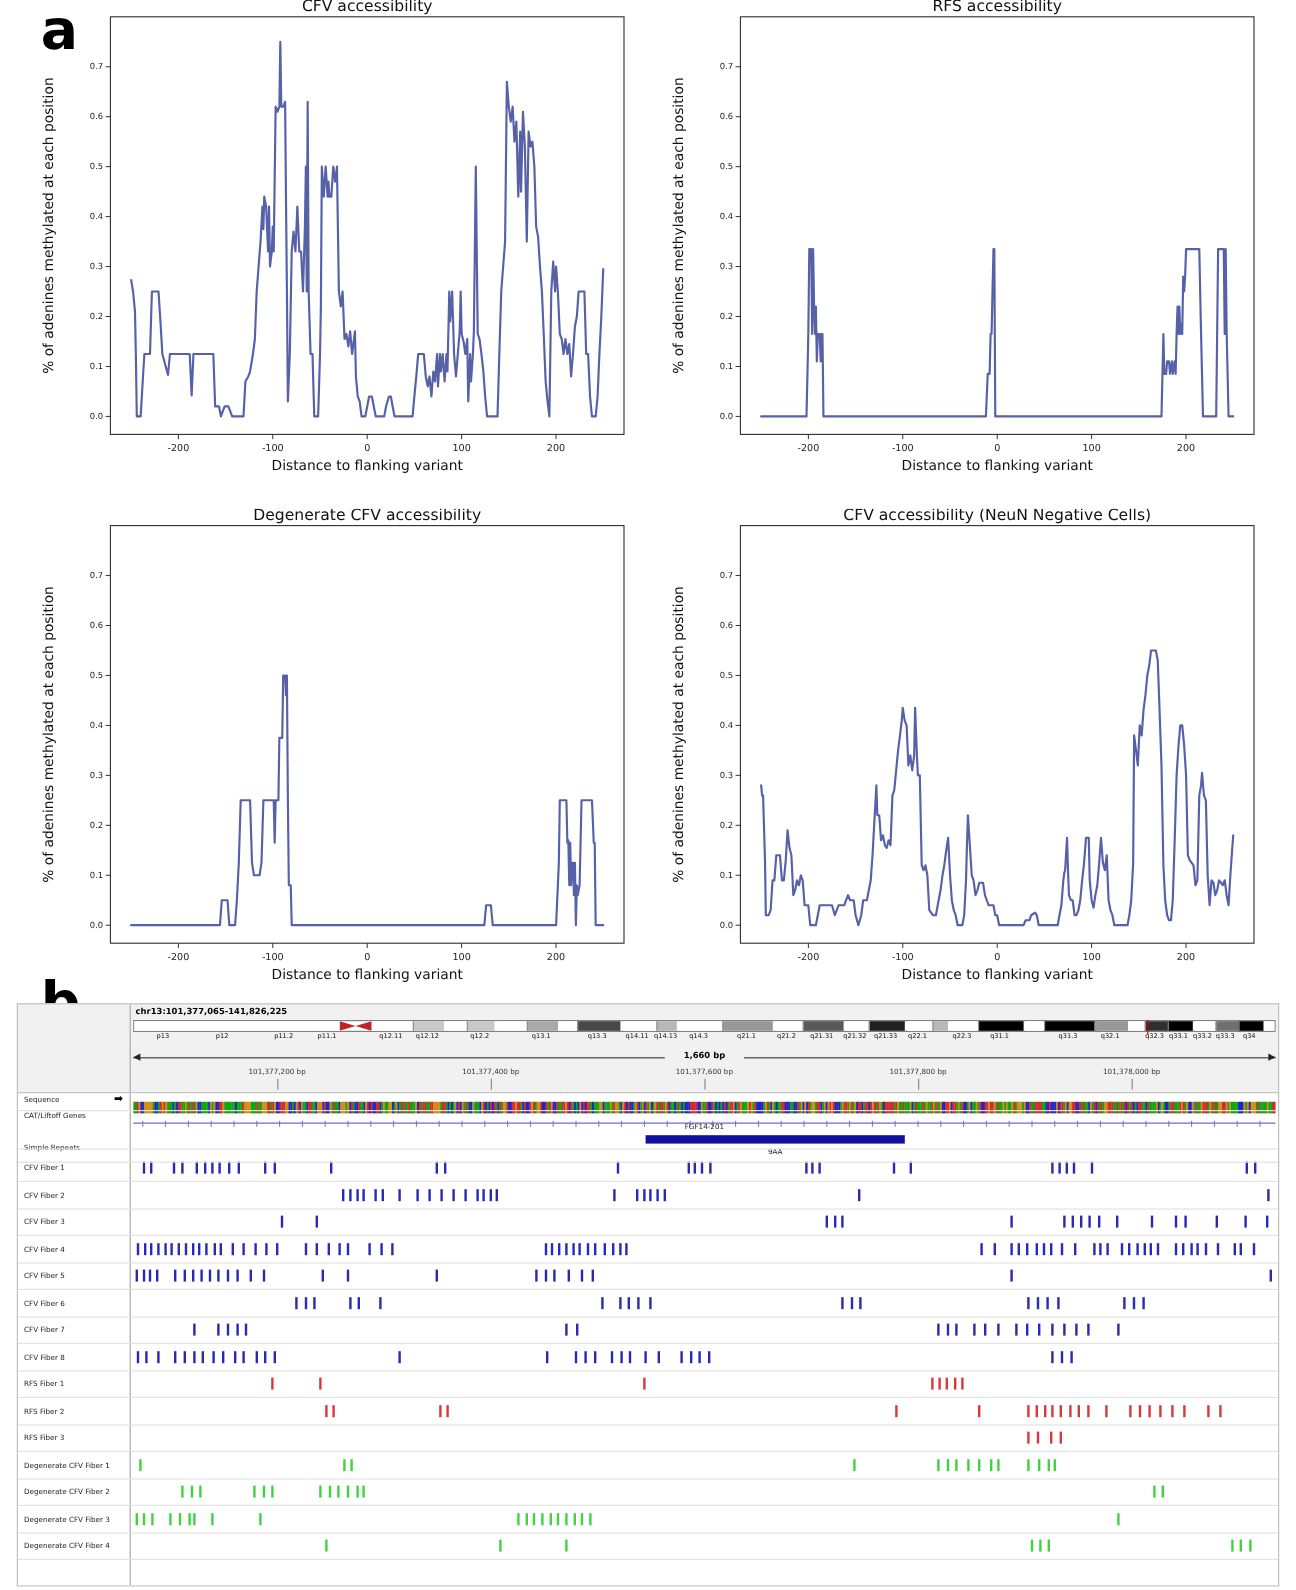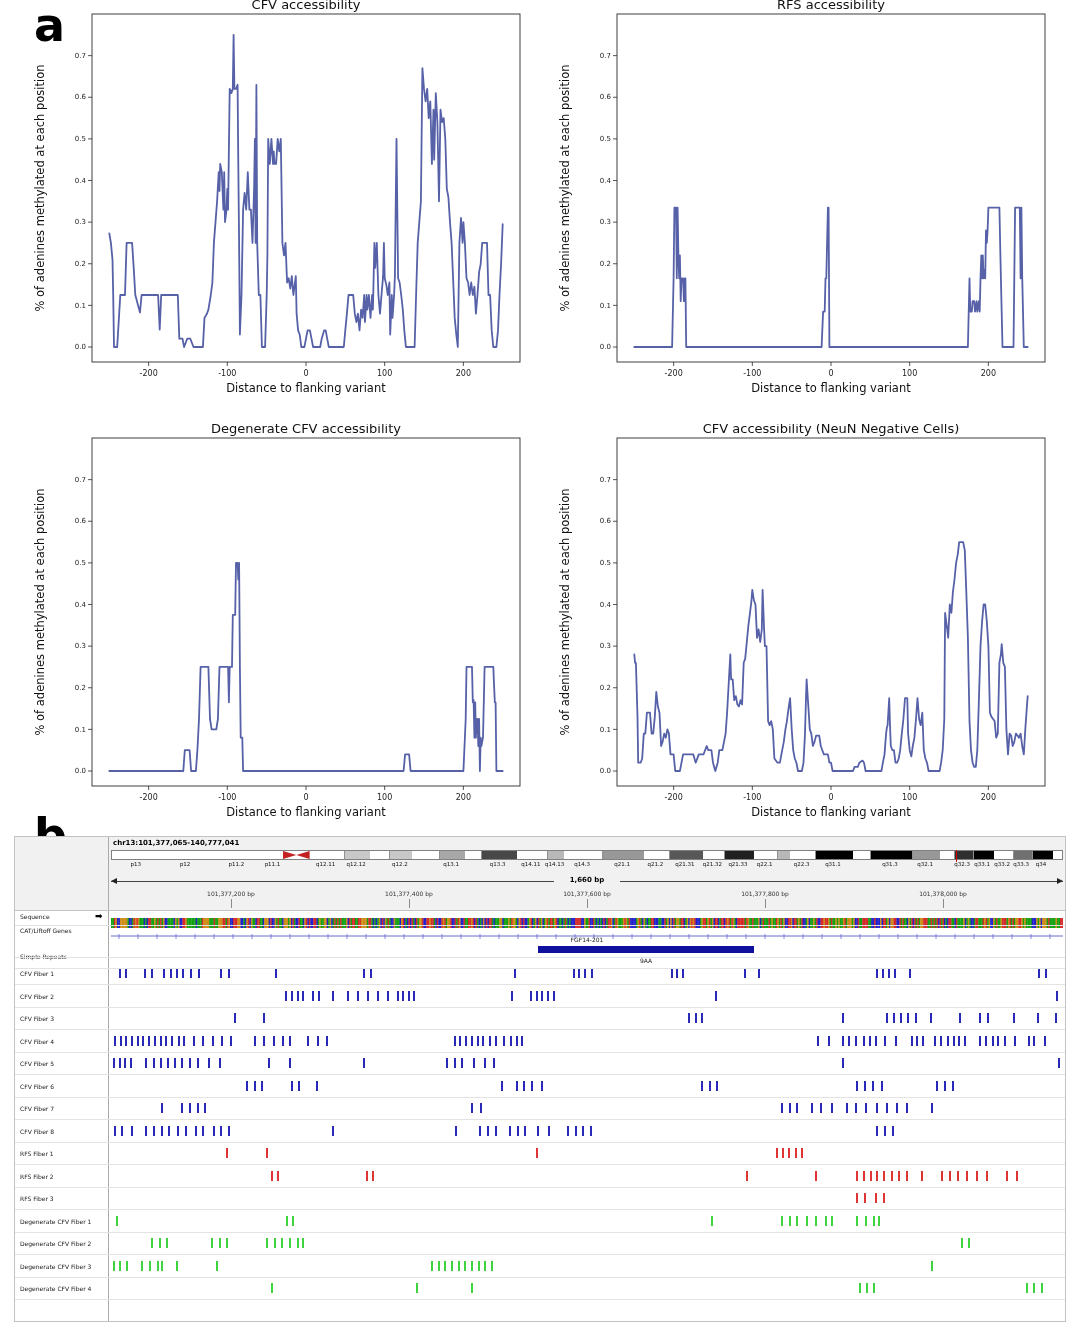--- a/index.html
+++ b/index.html
@@ -170,21 +170,21 @@
         <text x="278" y="9" font-size="13" text-anchor="middle" fill="#111" font-family="DejaVu Sans, Liberation Sans, sans-serif">CFV accessibility (NeuN Negative Cells)</text>
         <text x="278" y="392" font-size="11.5" text-anchor="middle" fill="#111" font-family="DejaVu Sans, Liberation Sans, sans-serif">Distance to flanking variant</text>
         <text x="16" y="188" font-size="11.5" text-anchor="middle" fill="#111" transform="rotate(-90 16 188)" font-family="DejaVu Sans, Liberation Sans, sans-serif">% of adenines methylated at each position</text>
         <polyline points="81.3,230.5 82.1,238.8 82.9,238.8 84.5,292.9 85.2,338.7 87.6,338.7 89.2,334.5 90.8,309.6 92.3,309.6 93.9,288.7 97.0,288.7 98.6,309.6 100.2,309.6 101.8,292.9 103.3,267.9 104.9,282.5 106.5,288.7 108.1,322.0 109.6,317.9 111.2,309.6 112.8,313.7 114.4,305.4 115.9,309.6 117.5,330.4 120.6,330.4 122.2,347.0 126.9,347.0 128.5,338.7 130.1,330.4 140.3,330.4 142.7,338.7 145.8,330.4 150.5,330.4 152.1,326.2 153.7,322.0 155.3,326.2 158.4,326.2 160.0,338.7 162.3,347.0 164.7,338.7 166.3,326.2 169.4,326.2 171.0,317.9 172.6,309.6 174.1,288.7 175.7,259.6 177.3,230.5 178.1,255.4 179.7,255.4 181.2,276.2 182.8,272.1 184.4,280.4 185.9,282.5 187.5,276.2 189.1,280.4 190.7,238.8 192.2,234.6 193.8,218.0 195.4,201.3 197.0,188.8 198.5,176.3 199.3,165.9 200.9,176.3 202.5,180.5 204.0,213.8 205.6,205.5 207.2,218.0 208.8,205.5 209.6,165.9 211.1,205.5 211.9,222.1 213.5,222.1 215.1,297.1 216.6,301.2 218.2,297.1 219.8,305.4 221.4,334.5 224.5,338.7 226.9,338.7 229.2,326.2 230.8,317.9 232.4,305.4 233.9,297.1 235.5,284.6 237.1,274.2 238.7,305.4 240.2,326.2 241.8,334.5 243.4,338.7 245.0,347.0 248.9,347.0 250.5,338.7 252.0,309.6 252.8,280.4 253.6,255.4 255.2,280.4 256.8,305.4 258.3,309.6 259.9,322.0 261.5,317.9 263.1,311.6 266.2,311.6 267.8,322.0 269.3,326.2 270.9,330.4 274.9,330.4 276.4,338.7 278.0,338.7 279.6,347.0 300.0,347.0 301.6,342.9 304.8,342.9 306.3,338.7 309.5,336.6 311.0,338.7 312.6,347.0 328.4,347.0 329.9,338.7 331.5,330.4 333.1,309.6 333.9,303.3 334.6,301.2 336.2,274.2 337.0,301.2 337.8,322.0 339.4,326.2 340.9,326.2 342.5,338.7 344.1,338.7 345.7,334.5 347.2,326.2 348.8,309.6 350.4,295.0 352.0,274.2 354.3,274.2 355.1,309.6 356.7,326.2 358.3,332.4 359.8,322.0 361.4,313.7 363.0,295.0 364.5,274.2 366.1,295.0 367.7,301.2 369.3,288.7 370.8,326.2 372.4,334.5 374.0,338.7 375.6,347.0 386.6,347.0 388.1,338.7 389.7,326.2 391.3,295.0 392.1,188.8 393.7,201.3 395.2,213.8 396.8,180.5 398.4,188.8 399.9,168.0 401.5,155.5 403.1,138.9 404.7,130.6 406.2,118.1 410.2,118.1 411.8,126.4 413.3,168.0 414.9,213.8 416.5,297.1 418.0,326.2 419.6,338.7 421.2,342.9 422.8,342.9 424.3,326.2 425.9,276.2 427.5,222.1 429.1,197.2 430.6,180.5 432.2,180.5 433.8,197.2 435.4,222.1 436.9,288.7 438.5,292.9 440.1,295.0 441.6,297.1 443.2,313.7 444.8,309.6 446.4,238.8 447.9,230.5 448.7,220.1 450.3,238.8 451.9,242.9 453.4,305.4 455.0,330.4 456.6,309.6 458.2,311.6 459.7,322.0 461.3,317.9 462.9,309.6 464.5,311.6 466.0,313.7 467.6,309.6 469.2,322.0 470.8,330.4 472.3,305.4 473.9,282.5 474.7,272.1" fill="none" stroke="#5661a8" stroke-width="1.8" stroke-linejoin="round" stroke-linecap="round"></polyline>
       </svg></div>
 
   <div class="panel-label" style="left:34px;top:812px;">b</div>
 
   <div id="browser">
     <div id="tracks-bg"></div>
-    <div id="locus">chr13:101,377,065-140,777,041</div>
+    <div id="locus">chr13:101,377,065-141,826,225</div>
     <div id="ideogram">
         <div class="band" style="left: 0px; width: 49.4px; background: rgb(255, 255, 255);"></div>
         <div class="band" style="left: 49.4px; width: 49.4px; background: rgb(255, 255, 255);"></div>
         <div class="band" style="left: 98.8px; width: 53.2px; background: rgb(255, 255, 255);"></div>
         <div class="band" style="left: 152px; width: 19px; background: rgb(255, 255, 255);"></div>
         <svg width="26.599999999999998" height="8" style="position:absolute;left:171px;top:0;">
           <polygon points="0,0 13.299999999999999,4 0,8" fill="#c22222"></polygon>
           <polygon points="26.599999999999998,0 13.299999999999999,4 26.599999999999998,8" fill="#c22222"></polygon>
         </svg>
         <div class="band" style="left: 197.6px; width: 34.2px; background: rgb(255, 255, 255);"></div>

